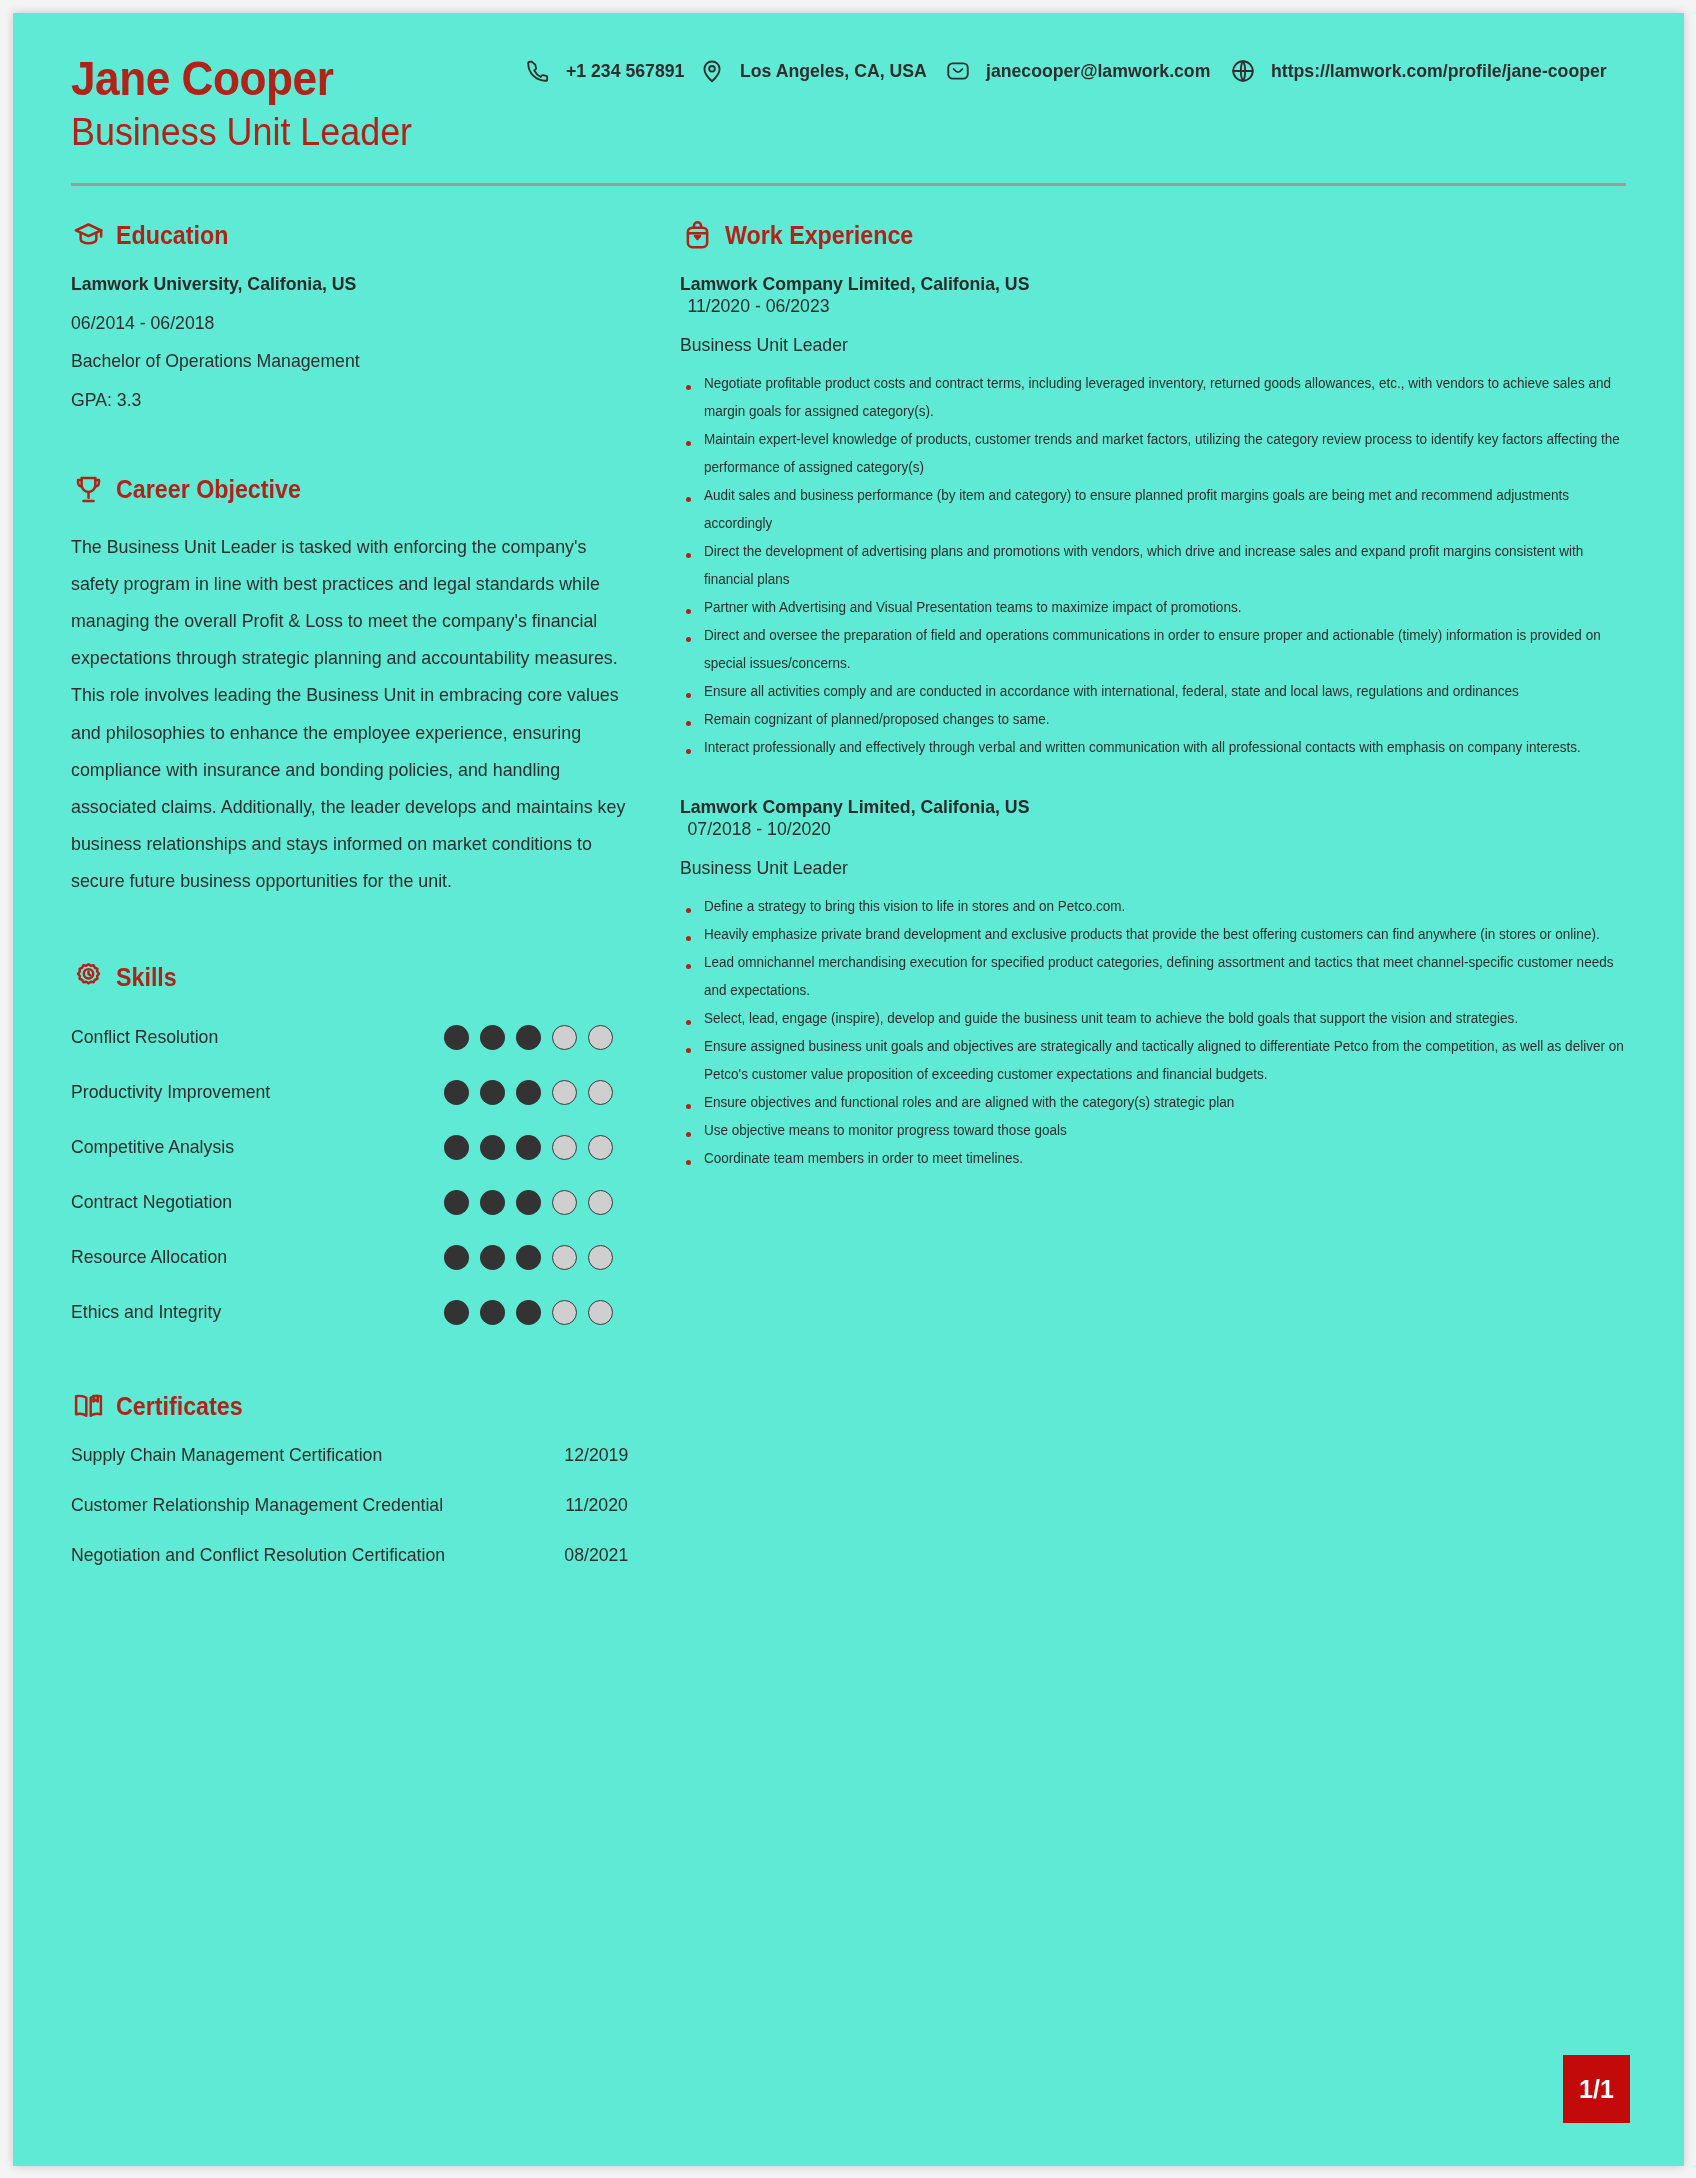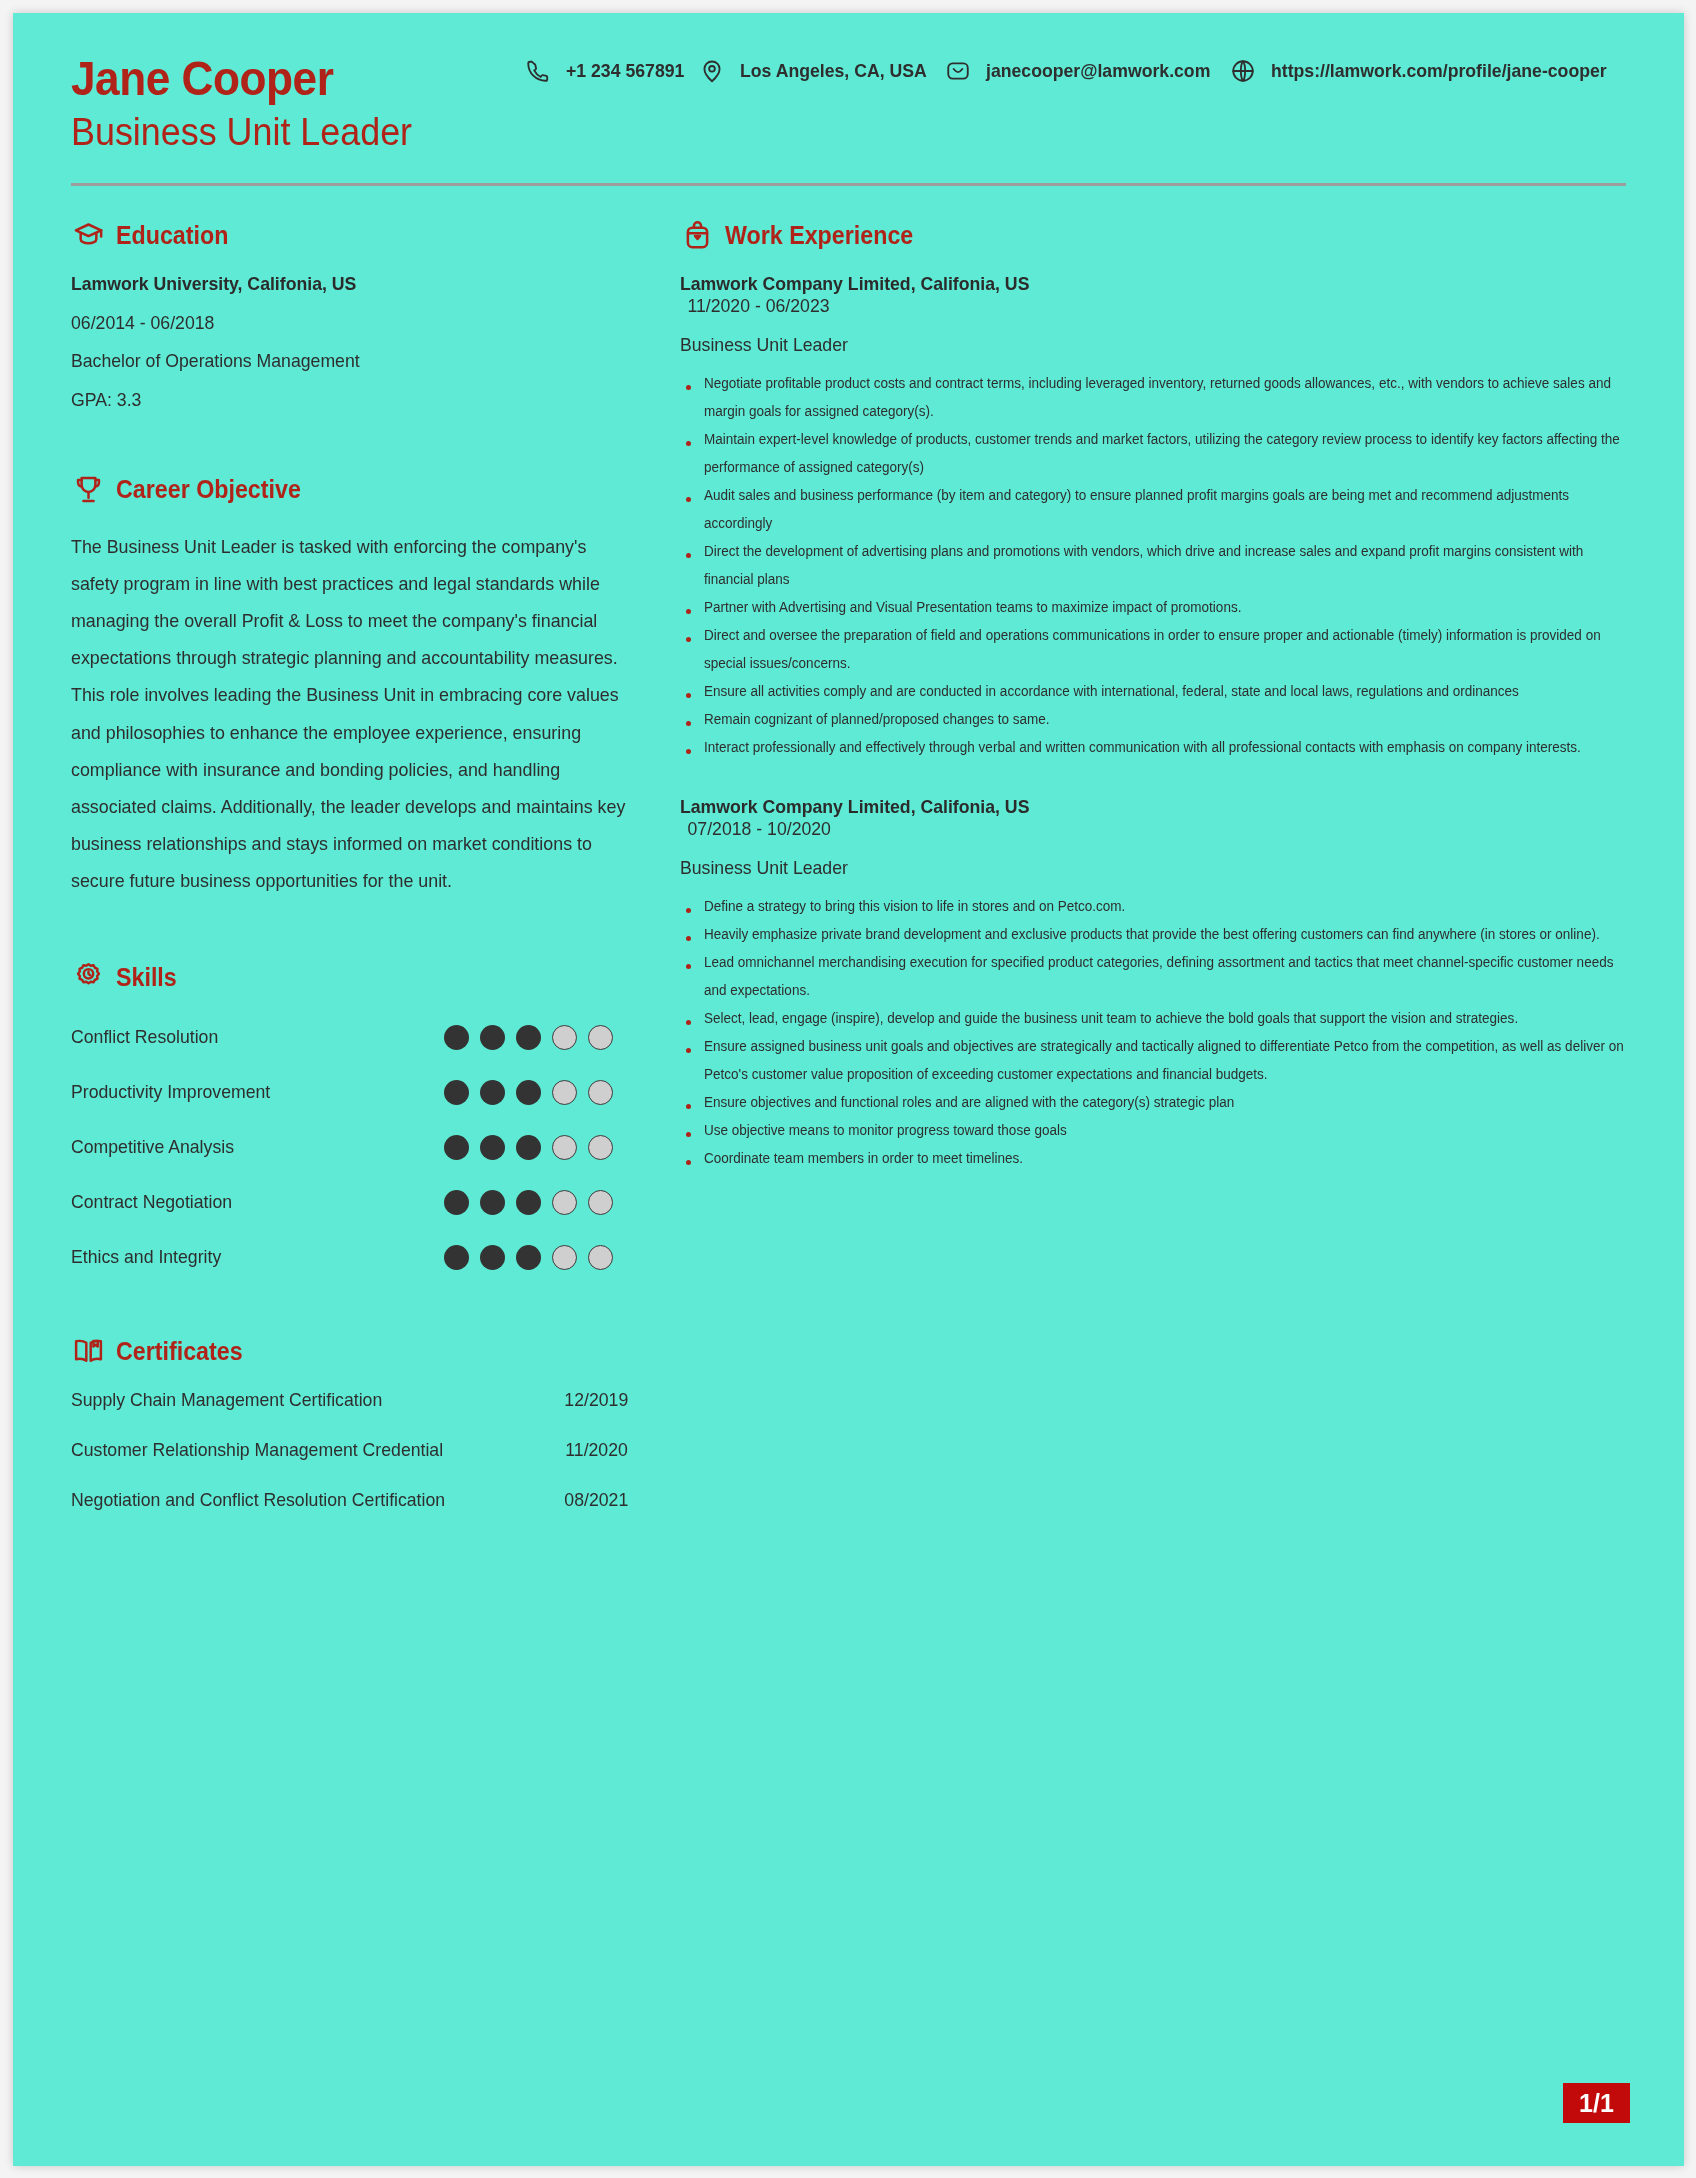--- a/index.html
+++ b/index.html
@@ -257,21 +257,21 @@
 
   .gap-lg { height: 61px; }
   .gap-md { height: 43px; }
   .gap-sm { height: 28px; }
 
   
   .page-badge {
     position: absolute;
     right: 54px;
     bottom: 43px;
-    width: 67px; height: 40px;
+    width: 67px; height: 68px;
     background: #C20A0A;
     color: #ffffff;
     display: flex; align-items: center; justify-content: center;
     font-size: 25px;
     font-weight: bold;
   }
 </style>
 </head>
 <body>
 
@@ -407,20 +407,30 @@
                 <div class="skill-dots">
                   <span class="dot on"></span>
                   <span class="dot on"></span>
                   <span class="dot on"></span>
                   <span class="dot off"></span>
                   <span class="dot off"></span>
                 </div>
               </div>
               <div class="skill-row">
                 <div class="skill-name">Contract Negotiation</div>
+                <div class="skill-dots">
+                  <span class="dot on"></span>
+                  <span class="dot on"></span>
+                  <span class="dot on"></span>
+                  <span class="dot off"></span>
+                  <span class="dot off"></span>
+                </div>
+              </div>
+              <div class="skill-row">
+                <div class="skill-name">Resource Allocation</div>
                 <div class="skill-dots">
                   <span class="dot on"></span>
                   <span class="dot on"></span>
                   <span class="dot on"></span>
                   <span class="dot off"></span>
                   <span class="dot off"></span>
                 </div>
               </div>
               <div class="skill-row">
                 <div class="skill-name">Ethics and Integrity</div>

